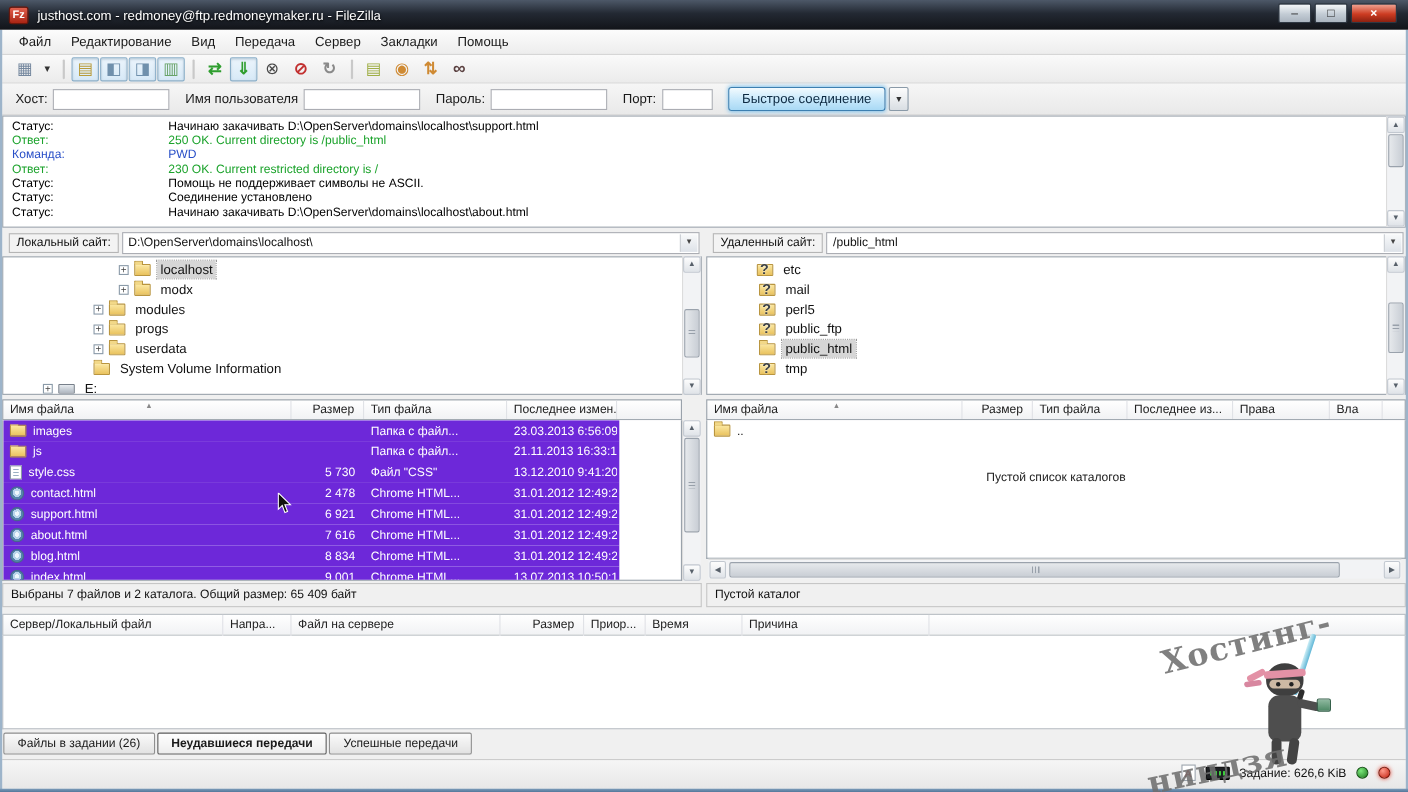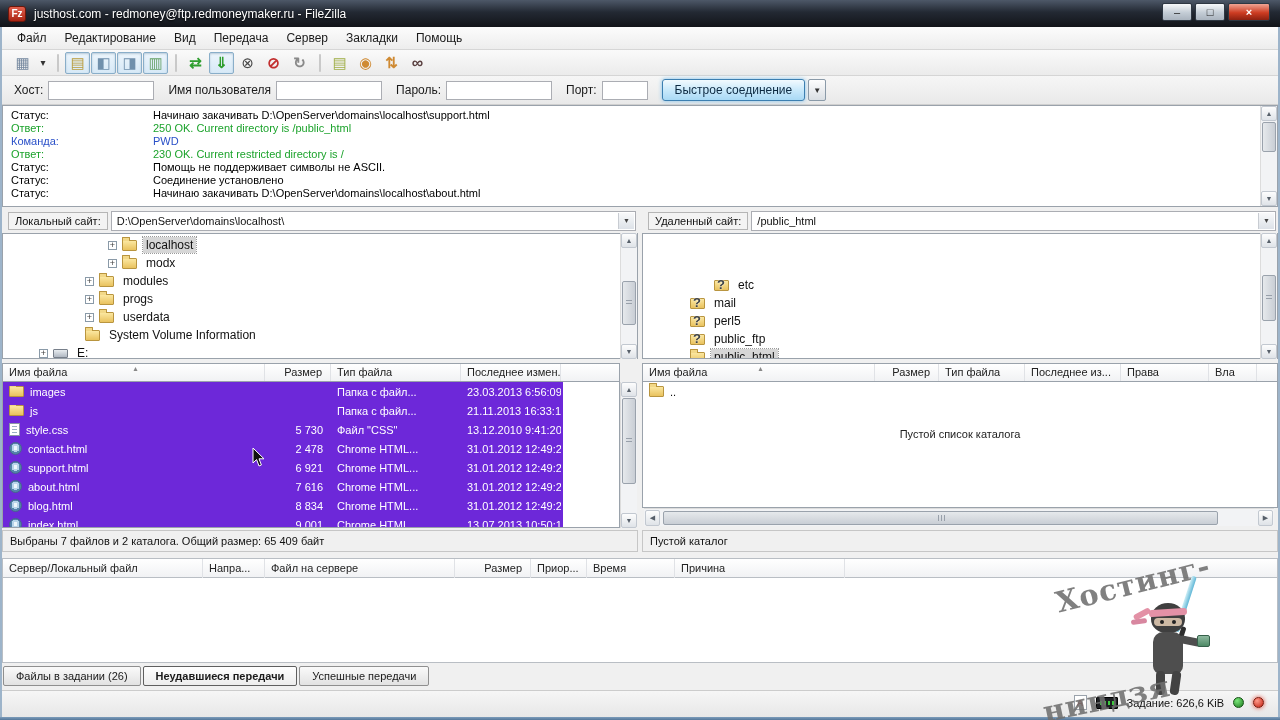--- a/index.html
+++ b/index.html
@@ -319,21 +319,21 @@
       </div>
     </div>
   <div class="vscroll" style="top:233px;height:126px;left:620px">
     <span class="sb-arrow" style="top:0">▲</span>
     <div class="sb-thumb grip" style="top:48px;height:44px"></div>
     <span class="sb-arrow" style="bottom:0">▼</span>
   </div>
 
   <div class="tree" style="left:642px;width:636px">
 
-      <div class="titem i1" style="padding-left: 71px; margin-top: 40px;">
+      <div class="titem i1" style="padding-left: 45px;">
 
         <span class="ticon qfolder"></span>
         <span class="tlabel">etc</span>
       </div>
       <div class="titem i2" style="padding-left: 47px;">
 
         <span class="ticon qfolder"></span>
         <span class="tlabel">mail</span>
       </div>
       <div class="titem i3" style="padding-left: 47px;">
@@ -460,21 +460,21 @@
       <span class="hcol i3">Последнее из...</span>
       <span class="hcol i4">Права</span>
       <span class="hcol i5">Вла</span>
     </div>
 
   <div class="flist" style="left:642px;width:636px;height:126px">
     <div class="updir-row">
       <span class="folder"></span>
       <span>..</span>
     </div>
-    <div class="empty-listing">Пустой список каталога</div>
+    <div class="empty-listing">Пустой список каталогов</div>
   </div>
   <div class="hscroll" style="left:644px;width:630px;top:508px">
     <span class="hsb-arrow" style="left:1px">◀</span>
     <div class="hsb-thumb" style="left:19px;width:555px"></div>
     <span class="hsb-arrow" style="right:1px">▶</span>
   </div>
 
   <div class="status-row" style="left:2px;width:636px">Выбраны 7 файлов и 2 каталога. Общий размер: 65 409 байт</div>
   <div class="status-row" style="left:642px;width:636px">Пустой каталог</div>
 

